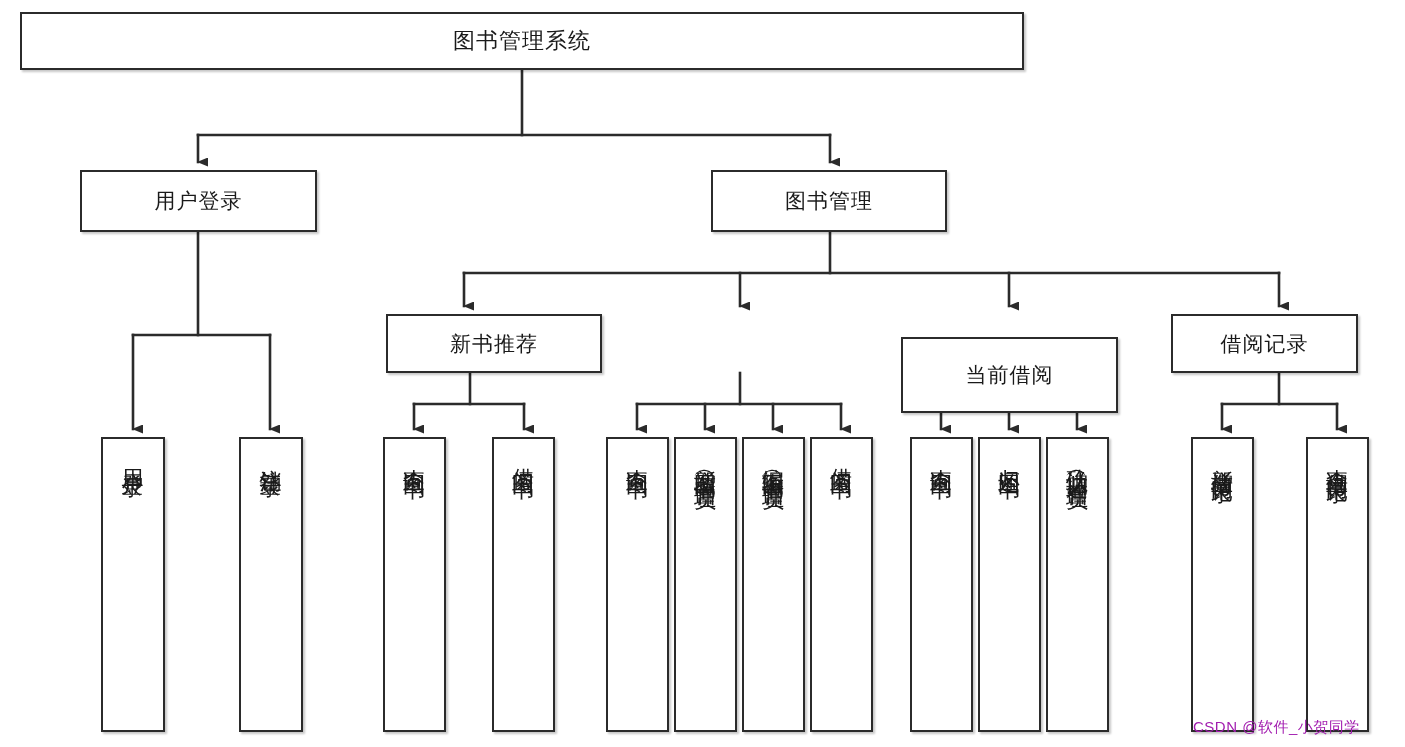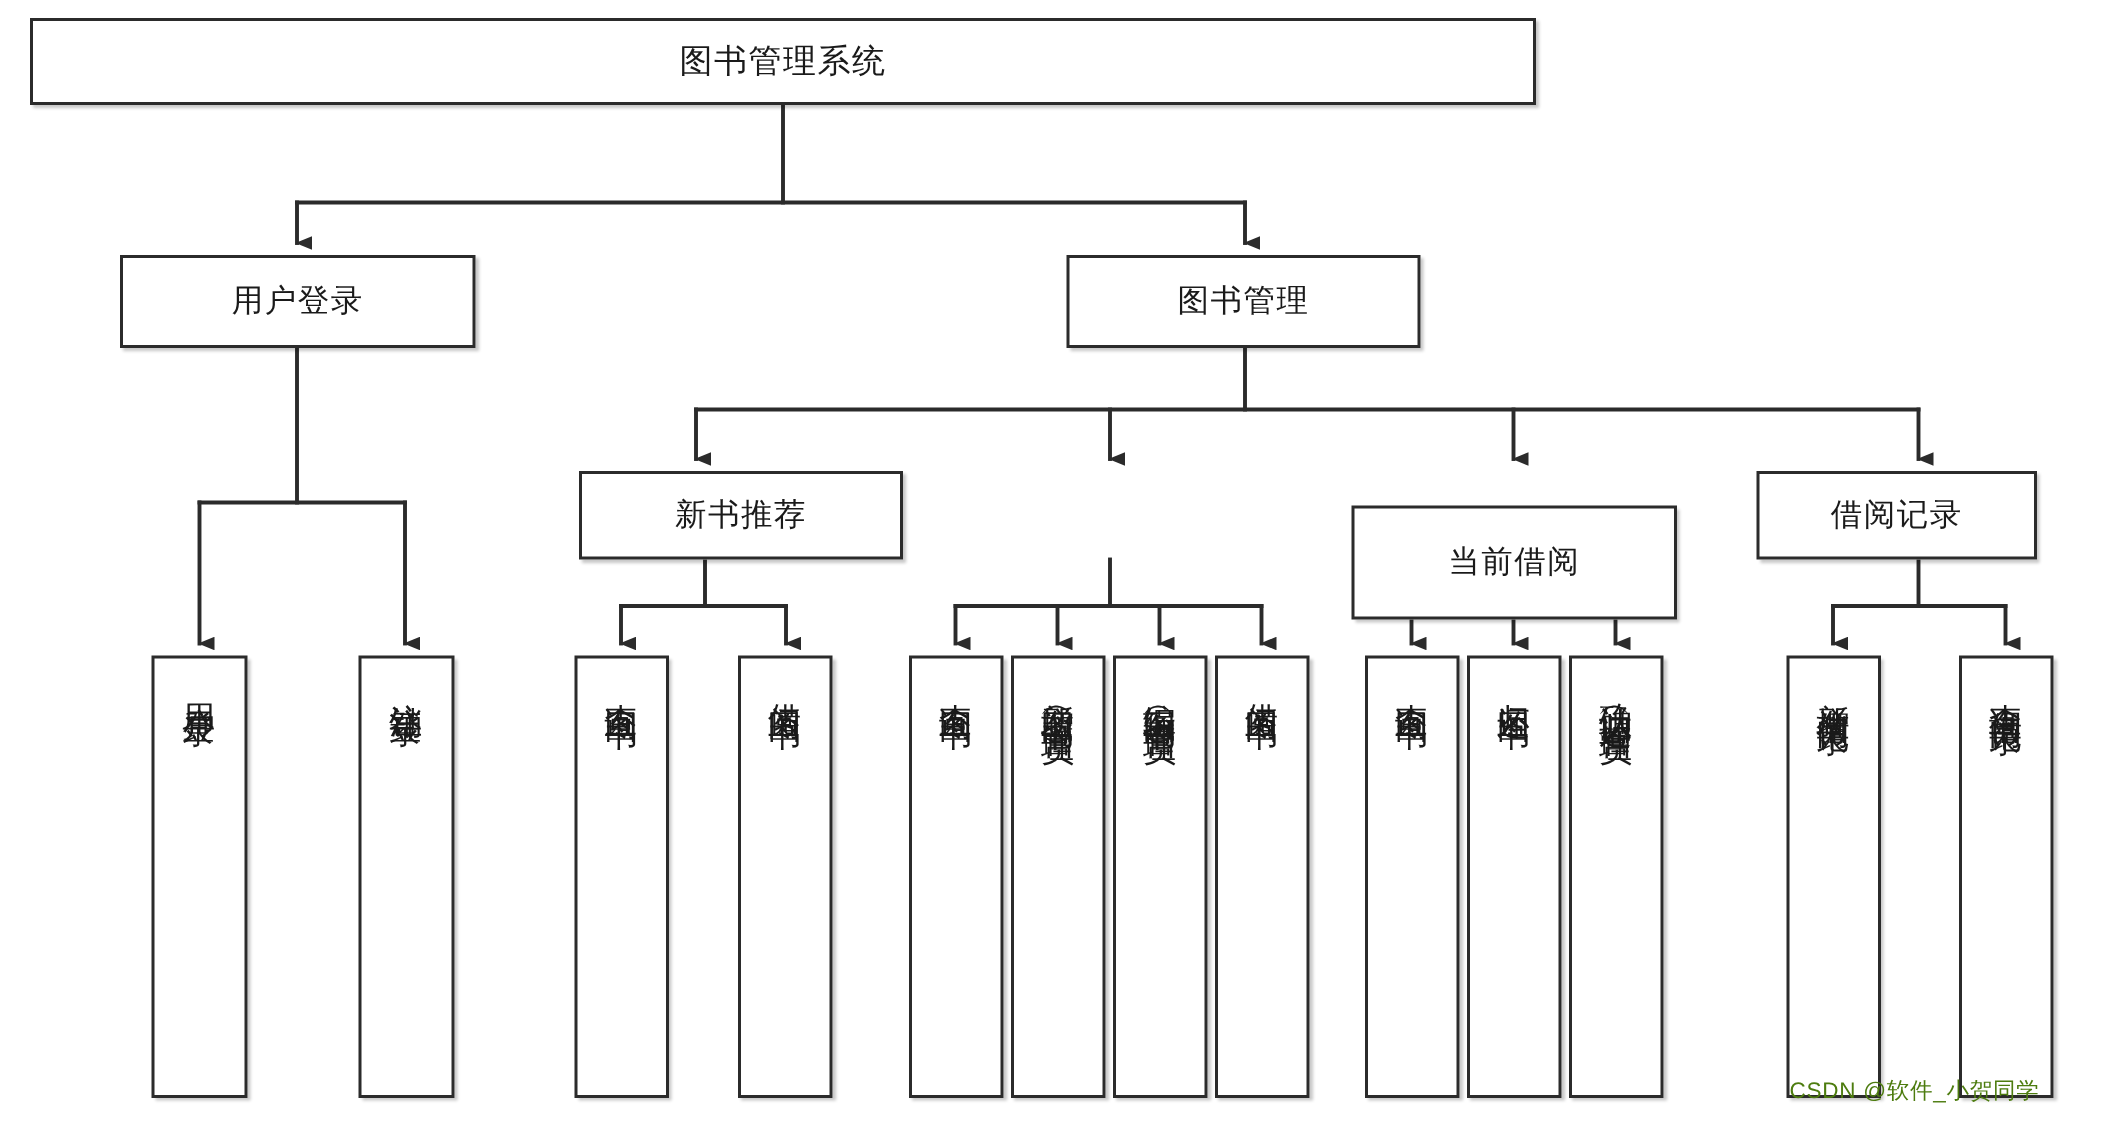--- a/index.html
+++ b/index.html
@@ -54,21 +54,21 @@
     writing-mode: vertical-rl;
     text-orientation: upright;
     font-size: 22px;
     letter-spacing: 3px;
     line-height: 1.05;
     white-space: nowrap;
   }
   .watermark {
     position: absolute;
     font-size: 15px;
-    color: #4d7c0f;
+    color: #a21caf;
     letter-spacing: 0.5px;
     white-space: nowrap;
     font-family: "Liberation Sans", "DejaVu Sans", sans-serif;
   }
 </style>
 </head>
 <body>
 
 <div id="canvas">
 

